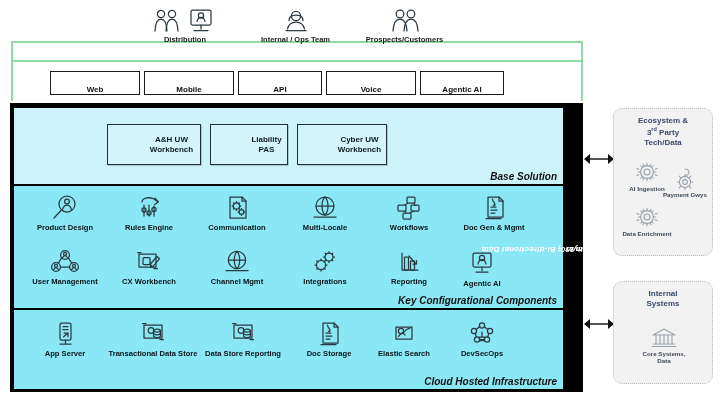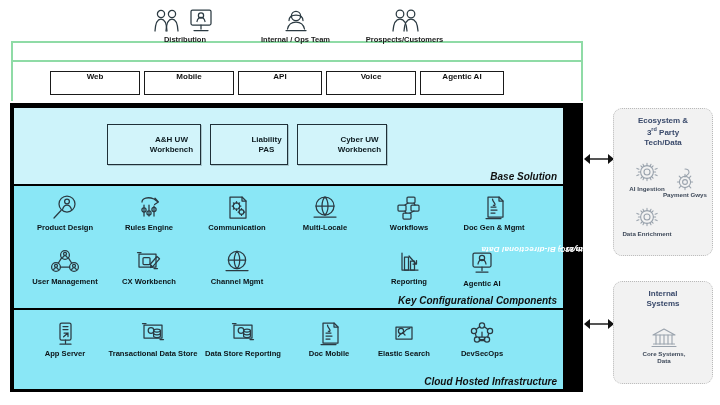--- a/index.html
+++ b/index.html
@@ -28,21 +28,21 @@
   .persona .ico svg { display: block; margin: 0 auto; }
 
   
   .chan {
     position: absolute;
     border: 1.6px solid #1a1a1a;
     background: #ffffff;
     font-size: 8px;
     font-weight: bold;
     color: #111;
-    display: flex; align-items: flex-start; justify-content: center;
+    display: flex; align-items: flex-end; justify-content: center;
     height: 24px;
   }
 
   
   #platform {
     position: absolute;
     left: 10px; top: 103px;
     width: 573px; height: 289px;
     background: #000000;
     border: 1px solid #000;
@@ -331,20 +331,31 @@
         <span class="ico">
           <svg width="30" height="28" viewBox="0 0 30 28">
             <circle cx="15" cy="12" r="8.6"></circle>
             <path d="M6.4 12 H23.6 M15 3.4 C11.4 7.2 11.4 16.8 15 20.6 M15 3.4 C18.6 7.2 18.6 16.8 15 20.6"></path>
             <path d="M4 22.5 H26"></path>
           </svg>
         </span>
         <span>Channel Mgmt</span>
       </div>
 
+      <div class="tile" style="left:268px; top:62px;">
+        <span class="ico">
+          <svg width="30" height="28" viewBox="0 0 30 28">
+            <circle cx="19" cy="9" r="4"></circle>
+            <path d="M19 3.5 v1.5 M19 13 v1.5 M13.5 9 h1.5 M23 9 h1.5 M15.2 5.2 l1.1 1.1 M22.8 12.8 l-1.1-1.1 M22.8 5.2 l-1.1 1.1 M15.2 12.8 l1.1-1.1"></path>
+            <circle cx="11" cy="17" r="4.6"></circle>
+            <path d="M11 11 v1.6 M11 21.4 v1.6 M5 17 h1.6 M15.4 17 h1.6 M6.8 12.8 l1.2 1.2 M15.2 21.2 l-1.2-1.2 M15.2 12.8 l-1.2 1.2 M6.8 21.2 l1.2-1.2"></path>
+          </svg>
+        </span>
+        <span>Integrations</span>
+      </div>
 
       <div class="tile" style="left:352px; top:62px;">
         <span class="ico">
           <svg width="30" height="28" viewBox="0 0 30 28">
             <path d="M8 5 V22 M8 22 H24"></path>
             <rect x="10.5" y="9" width="4" height="13"></rect>
             <rect x="16.5" y="13" width="4" height="9"></rect>
             <path d="M15 8 L22 16 M19 16 H22.5 V12.6"></path>
           </svg>
         </span>
@@ -410,21 +421,21 @@
       <div class="tile" style="left:272px; top:10px;">
         <span class="ico">
           <svg width="30" height="28" viewBox="0 0 30 28">
             <path d="M9 3 H20 L24 7 V23 H9 Z"></path>
               <path d="M20 3 V7 H24"></path>
             <path d="M12 13 H17 M12 16 H18 M12 19 H16"></path>
             <path d="M13.5 5 C13.5 7.5 16 8.5 16 10.5 C16 11.6 15 12 14.3 11.2"></path>
             <path d="M7 24.5 H22"></path>
           </svg>
         </span>
-        <span>Doc Mobile</span>
+        <span>Doc Storage</span>
       </div>
 
       <div class="tile" style="left:347px; top:10px;">
         <span class="ico">
           <svg width="30" height="28" viewBox="0 0 30 28">
             <path d="M7 7 H23 V19 H7 Z"></path>
             <path d="M9.5 16.5 C12 12 14 14.5 16.5 10.5 C18 8.2 19.5 9.5 21 8"></path>
             <circle cx="12" cy="11" r="2.6"></circle>
             <path d="M13.9 12.9 L16 15"></path>
           </svg>

